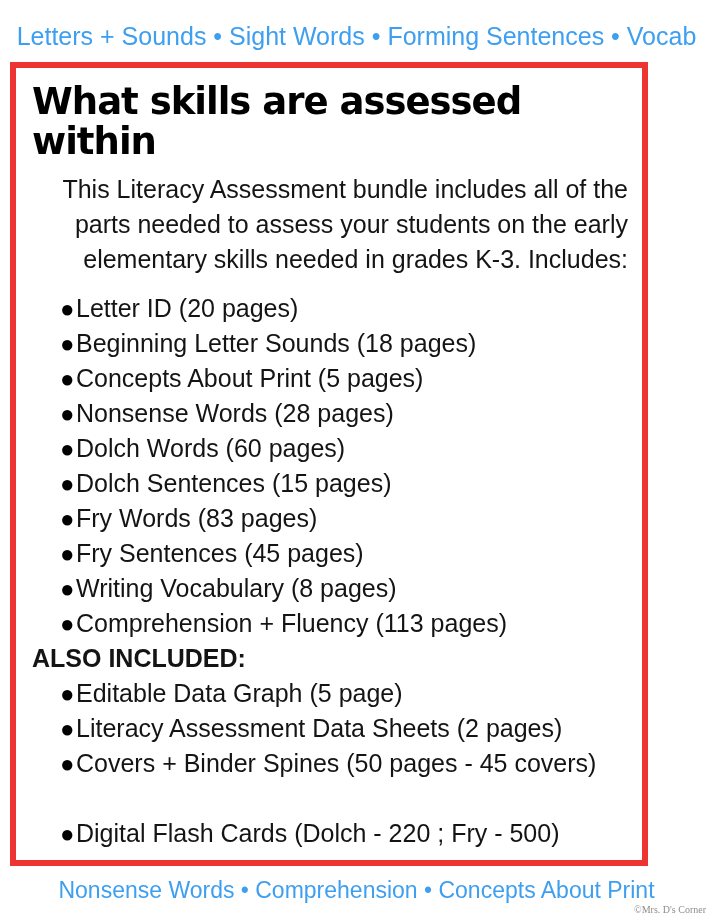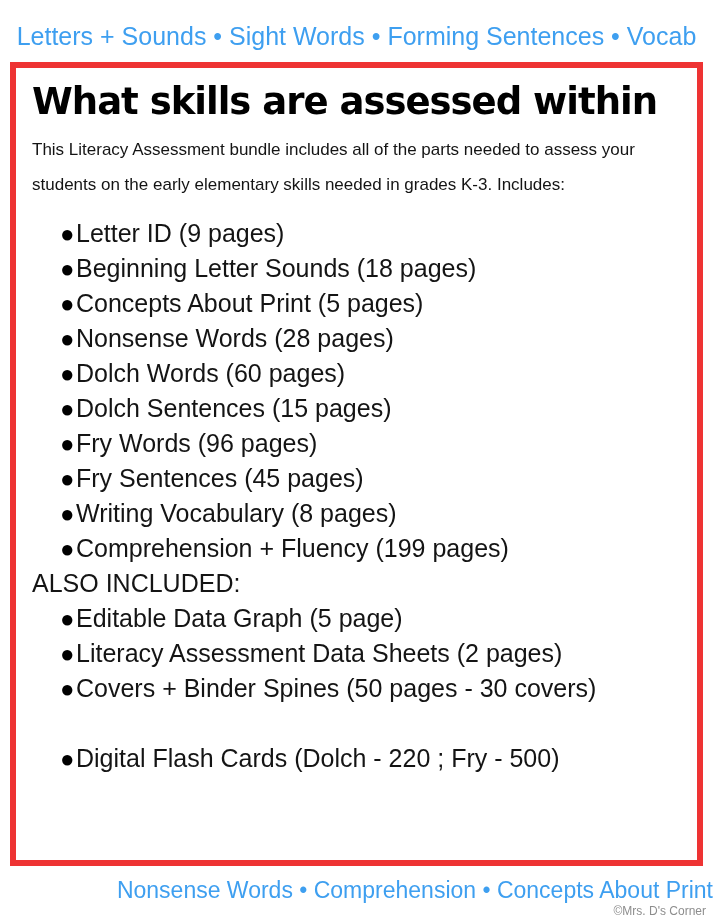--- a/index.html
+++ b/index.html
@@ -14,72 +14,73 @@
   .page{
     position:relative;width:713px;height:923px;background:var(--page_bg);
     font-family:"Liberation Sans",sans-serif;color:var(--text_black);
   }
   .banner{
     position:absolute;left:0;width:713px;text-align:center;
     color:var(--accent_blue);font-size:24px;letter-spacing:0px;
     font-family:"Liberation Sans",sans-serif;white-space:nowrap;
   }
   .banner.top{top:22px;font-size:25px;}
-  .banner.bottom{top:877px;font-size:23px;text-align:right;}
+  .banner.bottom{top:877px;font-size:23px;}
   .card{
-    position:absolute;left:10px;top:62px;width:693px;height:804px;
+    position:absolute;left:10px;top:62px;width:638px;height:804px;
     border:6px solid var(--border_red);background:var(--page_bg);
     padding:10px 14px 0 14px;
   }
   h1.title{
     font-family:"DejaVu Sans",sans-serif;font-weight:900;
     font-size:37px;line-height:1.08;letter-spacing:-1px;color:#000;
     margin:4px 0 10px 2px;
   }
   p.intro{
-    font-size:17px;line-height:35px;color:var(--text_black);
-    margin:0 0 0 2px;max-width:650px;
+    font-size:25px;line-height:35px;color:var(--text_black);
+    margin:0 0 0 2px;max-width:650px;text-align:right;
   }
   ul.blist{list-style:none;margin-top:14px;}
   ul.blist li{
     display:flex;align-items:baseline;
     font-size:25px;line-height:35px;height:35px;
   }
   ul.blist .bullet{
     width:46px;padding-left:30px;font-size:24px;color:#000;flex:0 0 46px;
   }
   ul.blist .item-text{flex:1;white-space:nowrap;}
   .also{
     font-size:25px;line-height:35px;height:35px;margin-left:2px;
     color:var(--text_black);
+    font-weight:bold;
   }
   .gap{height:35px;}
   .credit{
     position:absolute;right:7px;top:904px;
-    font-size:12px;color:var(--credit_gray);
-    font-family:Liberation Sans, sans-serif;
+    font-size:10px;color:var(--credit_gray);
+    font-family:Liberation Serif, serif;
   }
 </style>
 </head>
 <body>
 
 <div class="page">
 
   <div class="banner top">Letters + Sounds • Sight Words • Forming Sentences • Vocab</div>
 
   <div class="card">
 
     <h1 class="title"><span>What skills are assessed within</span><br></h1>
 
     <p class="intro">This Literacy Assessment bundle includes all of the parts needed to assess your students on the early elementary skills needed in grades K-3. Includes:</p>
 
     <ul class="blist">
         <li>
         <span class="bullet">●</span>
-        <span class="item-text">Letter ID (9 pages)</span>
+        <span class="item-text">Letter ID (20 pages)</span>
       </li>
         <li>
         <span class="bullet">●</span>
         <span class="item-text">Beginning Letter Sounds (18 pages)</span>
       </li>
         <li>
         <span class="bullet">●</span>
         <span class="item-text">Concepts About Print (5 pages)</span>
       </li>
         <li>
@@ -89,50 +90,50 @@
         <li>
         <span class="bullet">●</span>
         <span class="item-text">Dolch Words (60 pages)</span>
       </li>
         <li>
         <span class="bullet">●</span>
         <span class="item-text">Dolch Sentences (15 pages)</span>
       </li>
         <li>
         <span class="bullet">●</span>
-        <span class="item-text">Fry Words (96 pages)</span>
+        <span class="item-text">Fry Words (83 pages)</span>
       </li>
         <li>
         <span class="bullet">●</span>
         <span class="item-text">Fry Sentences (45 pages)</span>
       </li>
         <li>
         <span class="bullet">●</span>
         <span class="item-text">Writing Vocabulary (8 pages)</span>
       </li>
         <li>
         <span class="bullet">●</span>
-        <span class="item-text">Comprehension + Fluency (199 pages)</span>
+        <span class="item-text">Comprehension + Fluency (113 pages)</span>
       </li>
       </ul>
 
     <div class="also">ALSO INCLUDED:</div>
 
     <ul class="blist" style="margin-top:0;">
         <li>
         <span class="bullet">●</span>
         <span class="item-text">Editable Data Graph (5 page)</span>
       </li>
         <li>
         <span class="bullet">●</span>
         <span class="item-text">Literacy Assessment Data Sheets (2 pages)</span>
       </li>
         <li>
         <span class="bullet">●</span>
-        <span class="item-text">Covers + Binder Spines (50 pages - 30 covers)</span>
+        <span class="item-text">Covers + Binder Spines (50 pages - 45 covers)</span>
       </li>
       </ul>
 
     <div class="gap"></div>
 
     <ul class="blist" style="margin-top:0;">
         <li>
         <span class="bullet">●</span>
         <span class="item-text">Digital Flash Cards (Dolch - 220 ; Fry - 500)</span>
       </li>

